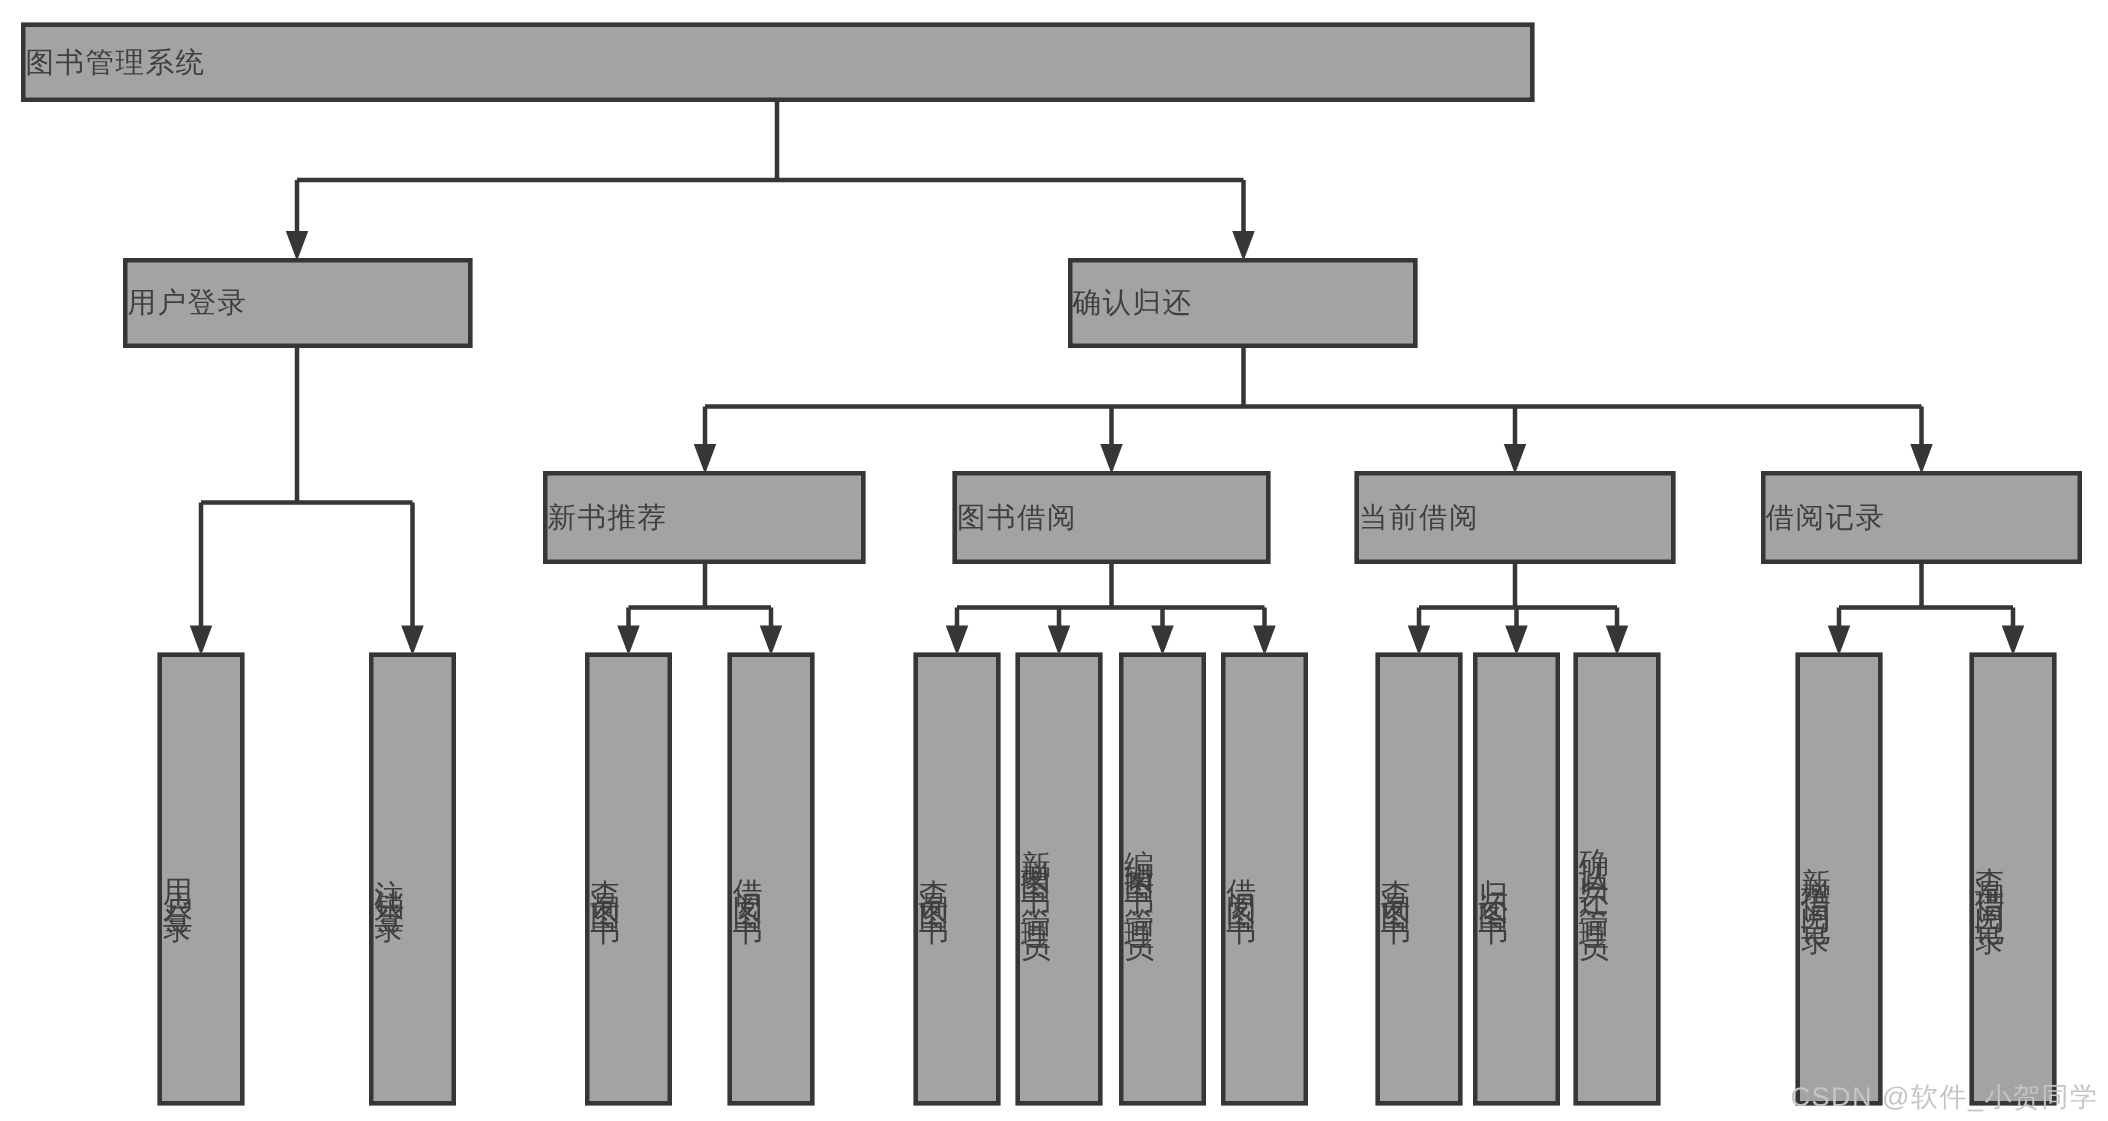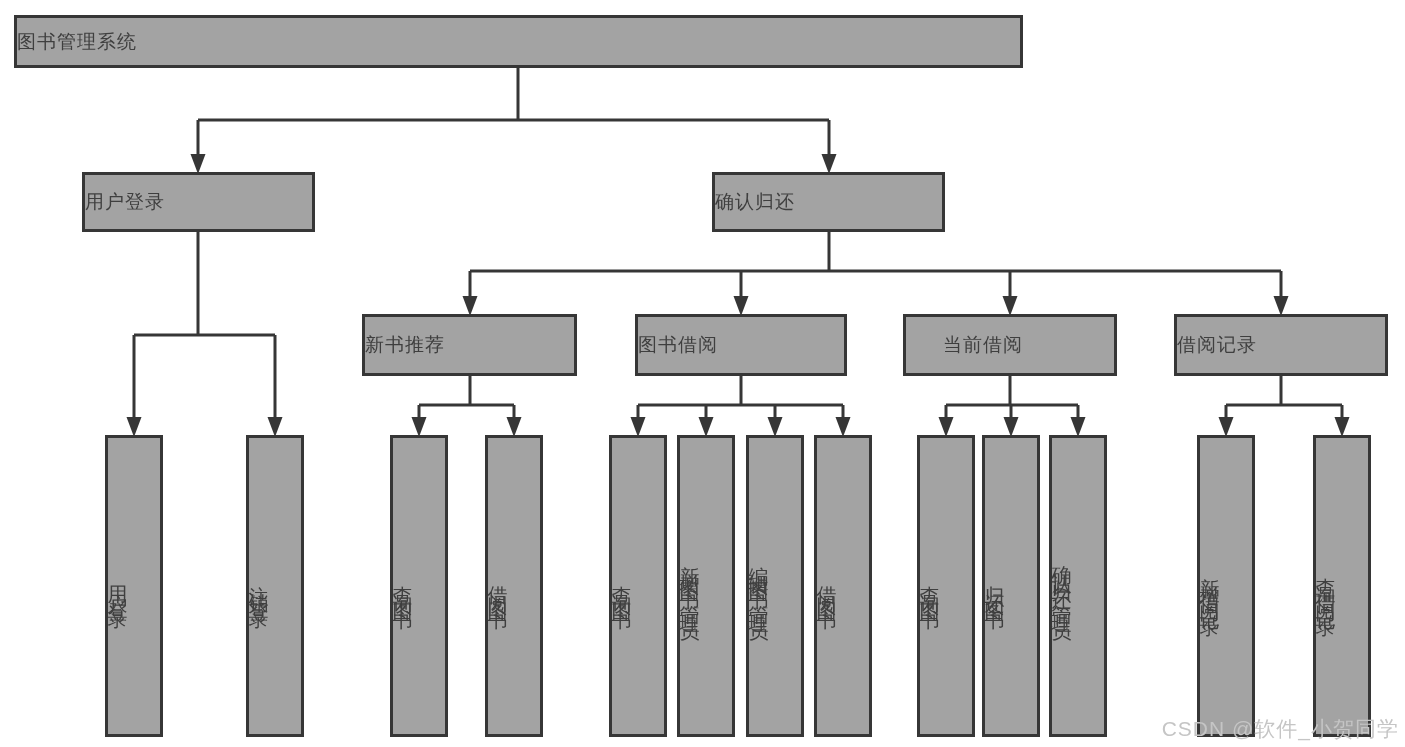--- a/index.html
+++ b/index.html
@@ -40,21 +40,21 @@
     text-orientation: mixed;
     font-size: 20px;
     letter-spacing: 8px;
     line-height: 1;
   }
   #watermark {
     position: absolute;
     right: 6px;
     bottom: 4px;
     z-index: 2;
-    font-size: 21px;
+    font-size: 18px;
     color: var(--wm, #c5c5c5);
     letter-spacing: 1px;
     white-space: nowrap;
     margin-left: 24px;
   }
 </style>
 </head>
 <body>
 
 <div id="canvas">
@@ -98,21 +98,21 @@
   <div class="node hnode" style="left:712px; top:172px; width:233px; height:60px;">
     <span>确认归还</span>
   </div>
 
   <div class="node hnode" style="left:635px; top:314px; width:212px; height:62px;">
     <span>图书借阅</span>
   </div>
   <div class="node hnode" style="left:362px; top:314px; width:215px; height:62px;">
     <span>新书推荐</span>
   </div>
-  <div class="node hnode" style="left:903px; top:314px; width:214px; height:62px;padding-left:37px;">
+  <div class="node hnode" style="left:903px; top:314px; width:214px; height:62px;">
     <span>当前借阅</span>
   </div>
   <div class="node hnode" style="left:1174px; top:314px; width:214px; height:62px;">
     <span>借阅记录</span>
   </div>
 
   <div class="node vnode" style="left:105px; top:435px; width:58px; height:302px;">
     <span>用户登录</span>
   </div>
   <div class="node vnode" style="left:246px; top:435px; width:58px; height:302px;">

